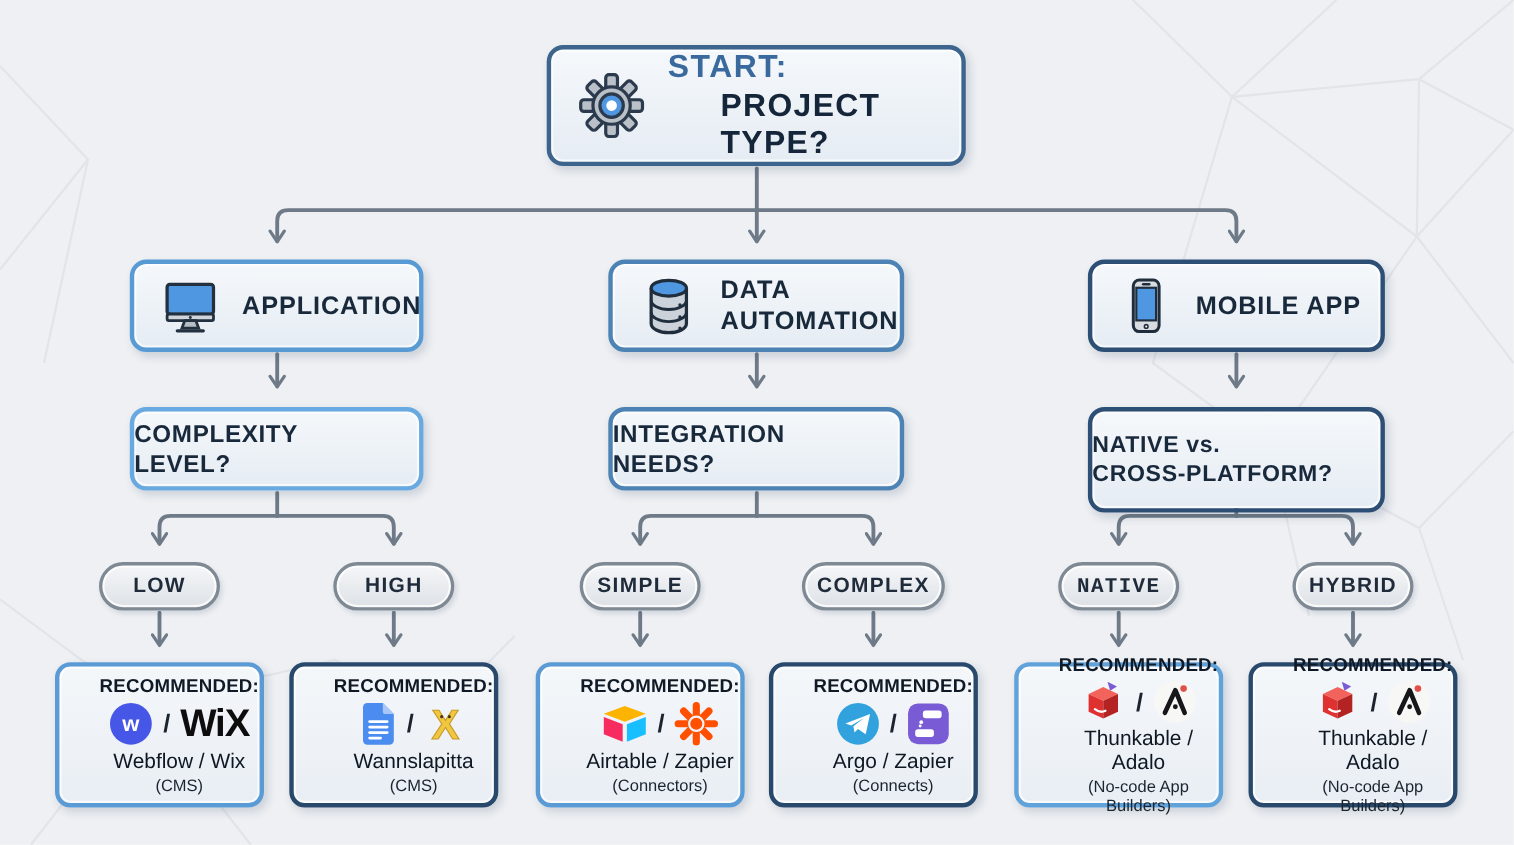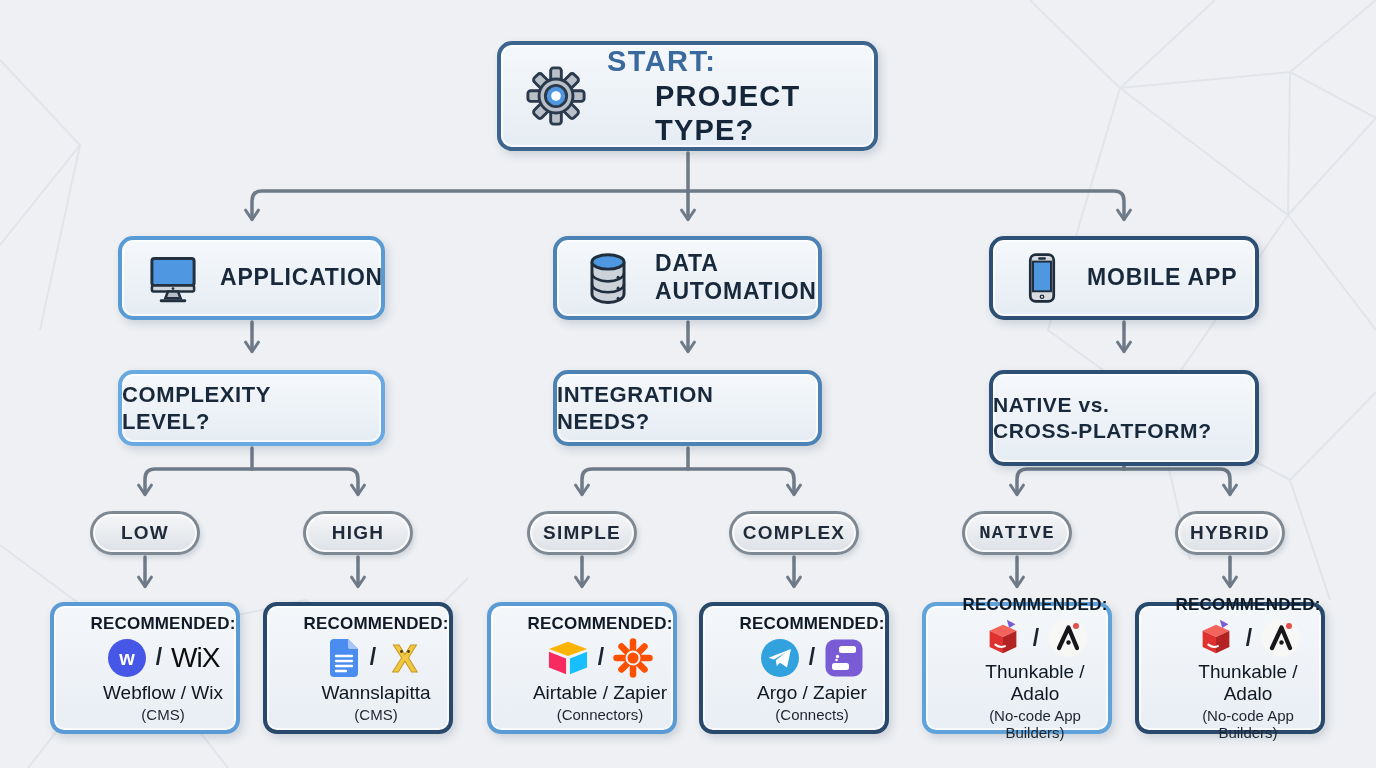--- a/index.html
+++ b/index.html
@@ -57,21 +57,21 @@
     box-shadow:inset 0 0 0 2px rgba(255,255,255,.7), 3px 4px 8px rgba(50,70,100,.18);
     text-align:center;
     padding-left:36px;
   }
   .r1{left:50px;border-color:#5b9bd5;} .r2{left:263px;border-color:#28496c;}
   .r3{left:487px;border-color:#5b9bd5;} .r4{left:699px;border-color:#28496c;}
   .r5{left:922px;border-color:#60a2da;} .r6{left:1135px;border-color:#28496c;}
   .rhead{font-size:17px;font-weight:bold;color:#101a26;letter-spacing:.2px;}
   .rlogos{display:flex;align-items:center;gap:9px;height:44px;}
   .slash{font-size:23px;font-weight:bold;color:#1a232e;}
-  .wixmark{font-size:28px;font-weight:normal;color:#0d0d0d;letter-spacing:-1px;}
+  .wixmark{font-size:35px;font-weight:bold;color:#0d0d0d;letter-spacing:-1px;}
   .rname{font-size:19px;font-weight:normal;color:#0e1722;}
   .rcat{font-size:15px;color:#1c2430;}
   .nicon,.logo{display:flex;align-items:center;justify-content:center;}
 </style>
 </head>
 <body>
 
 <div id="canvas">
 
   <svg class="layer" viewBox="0 0 1376 768">

